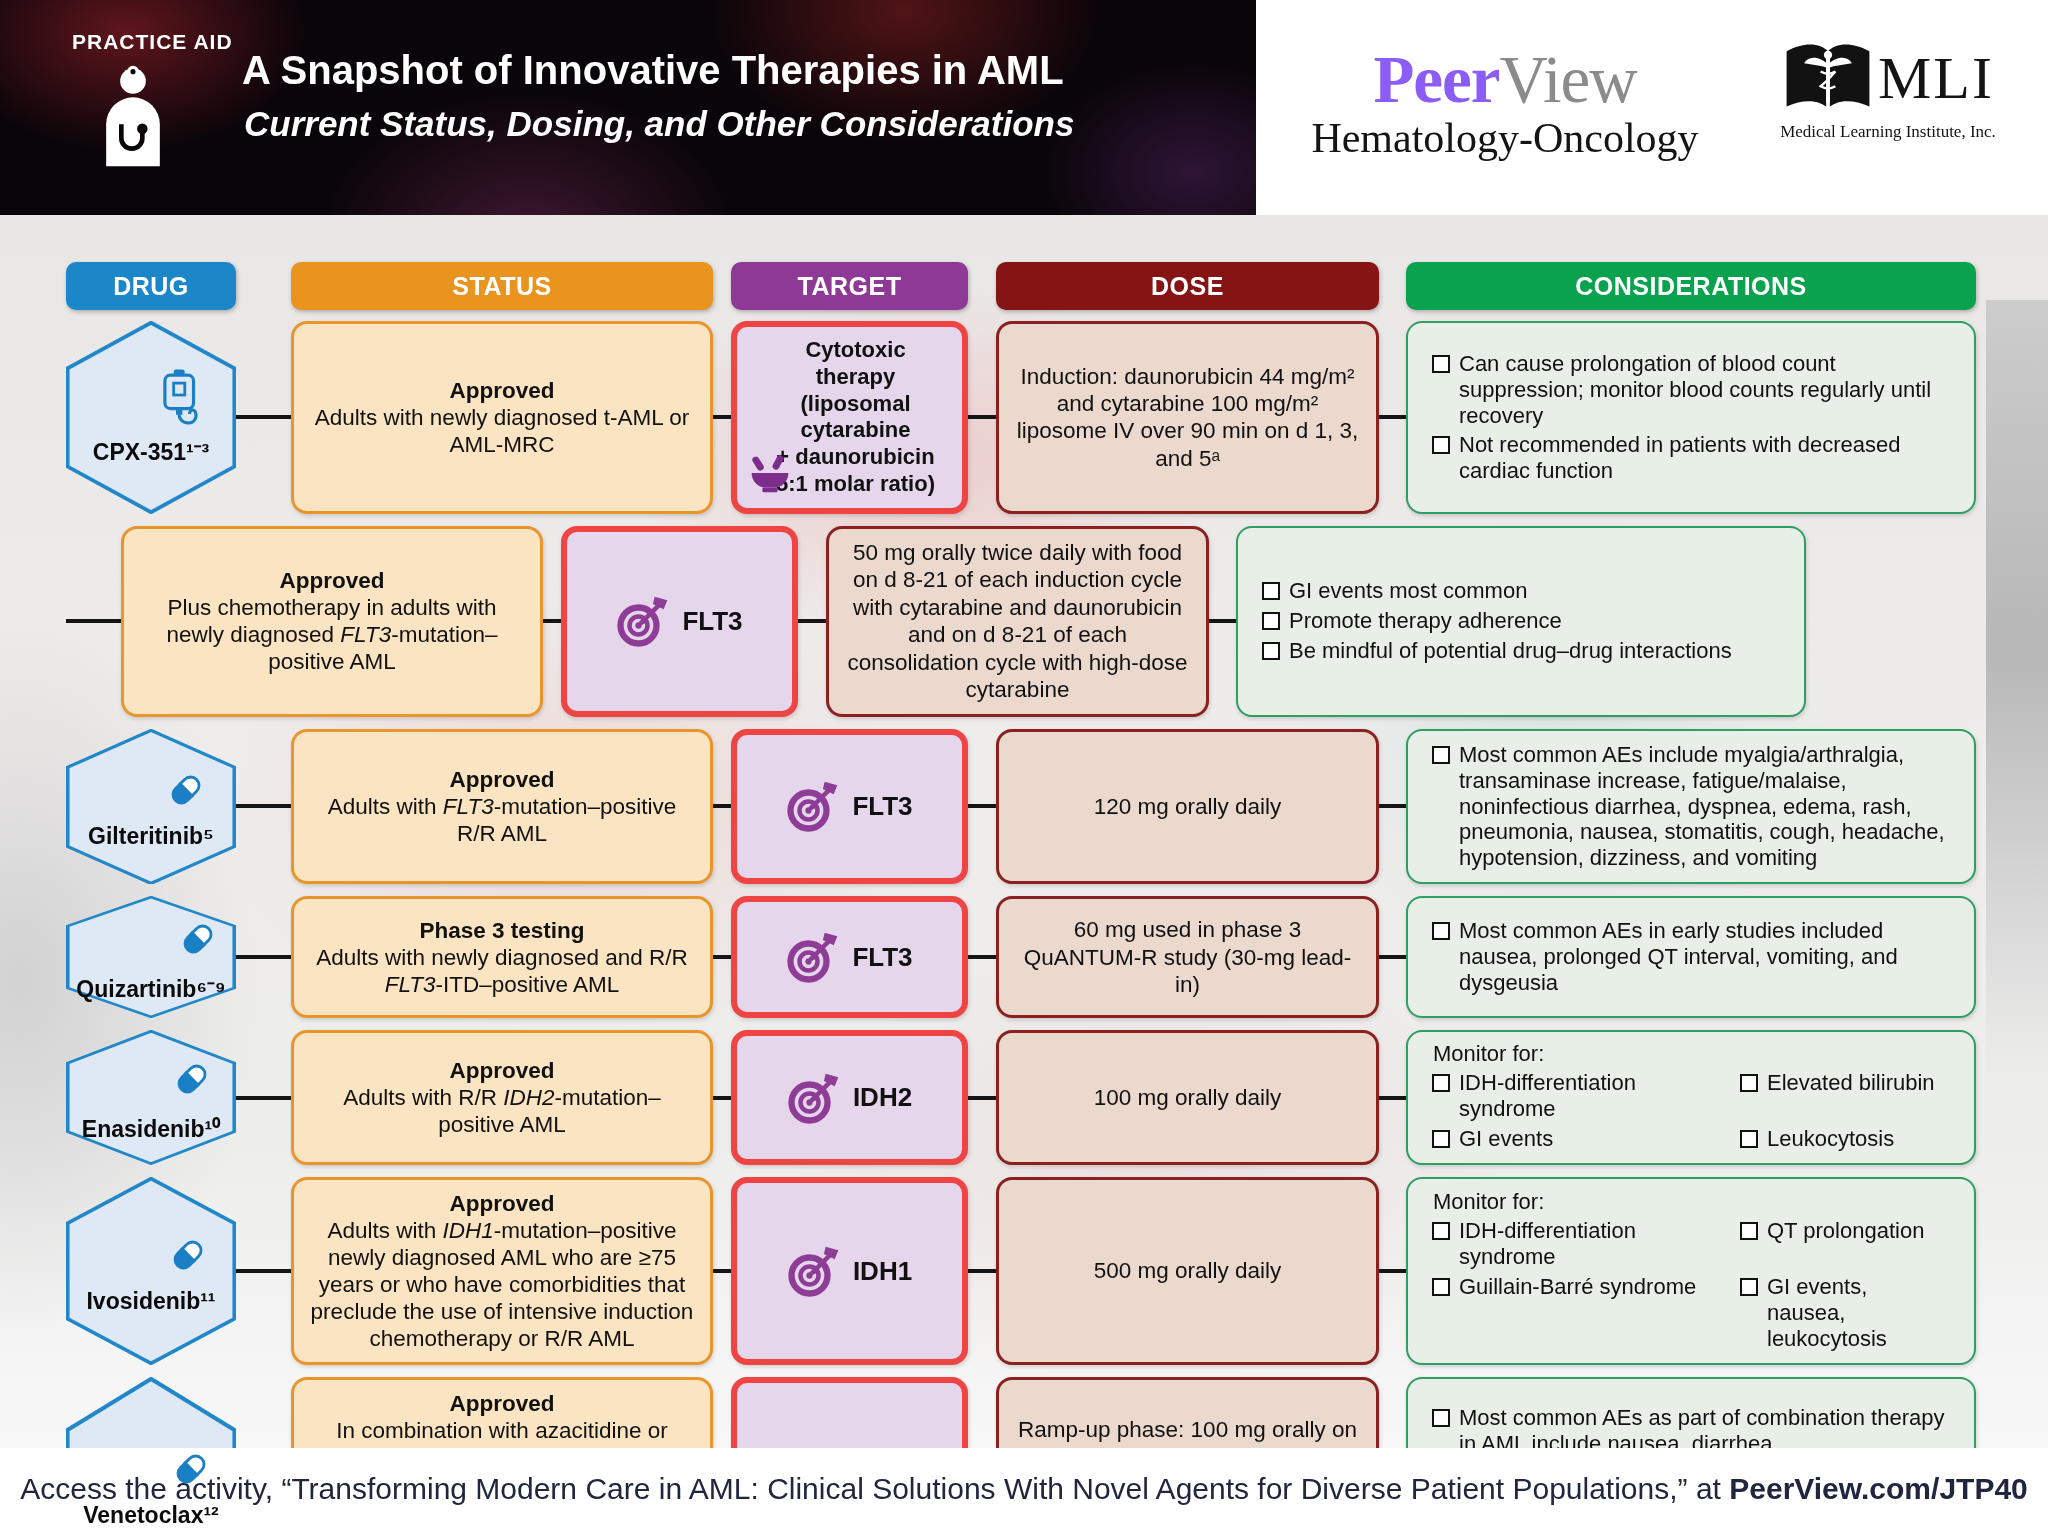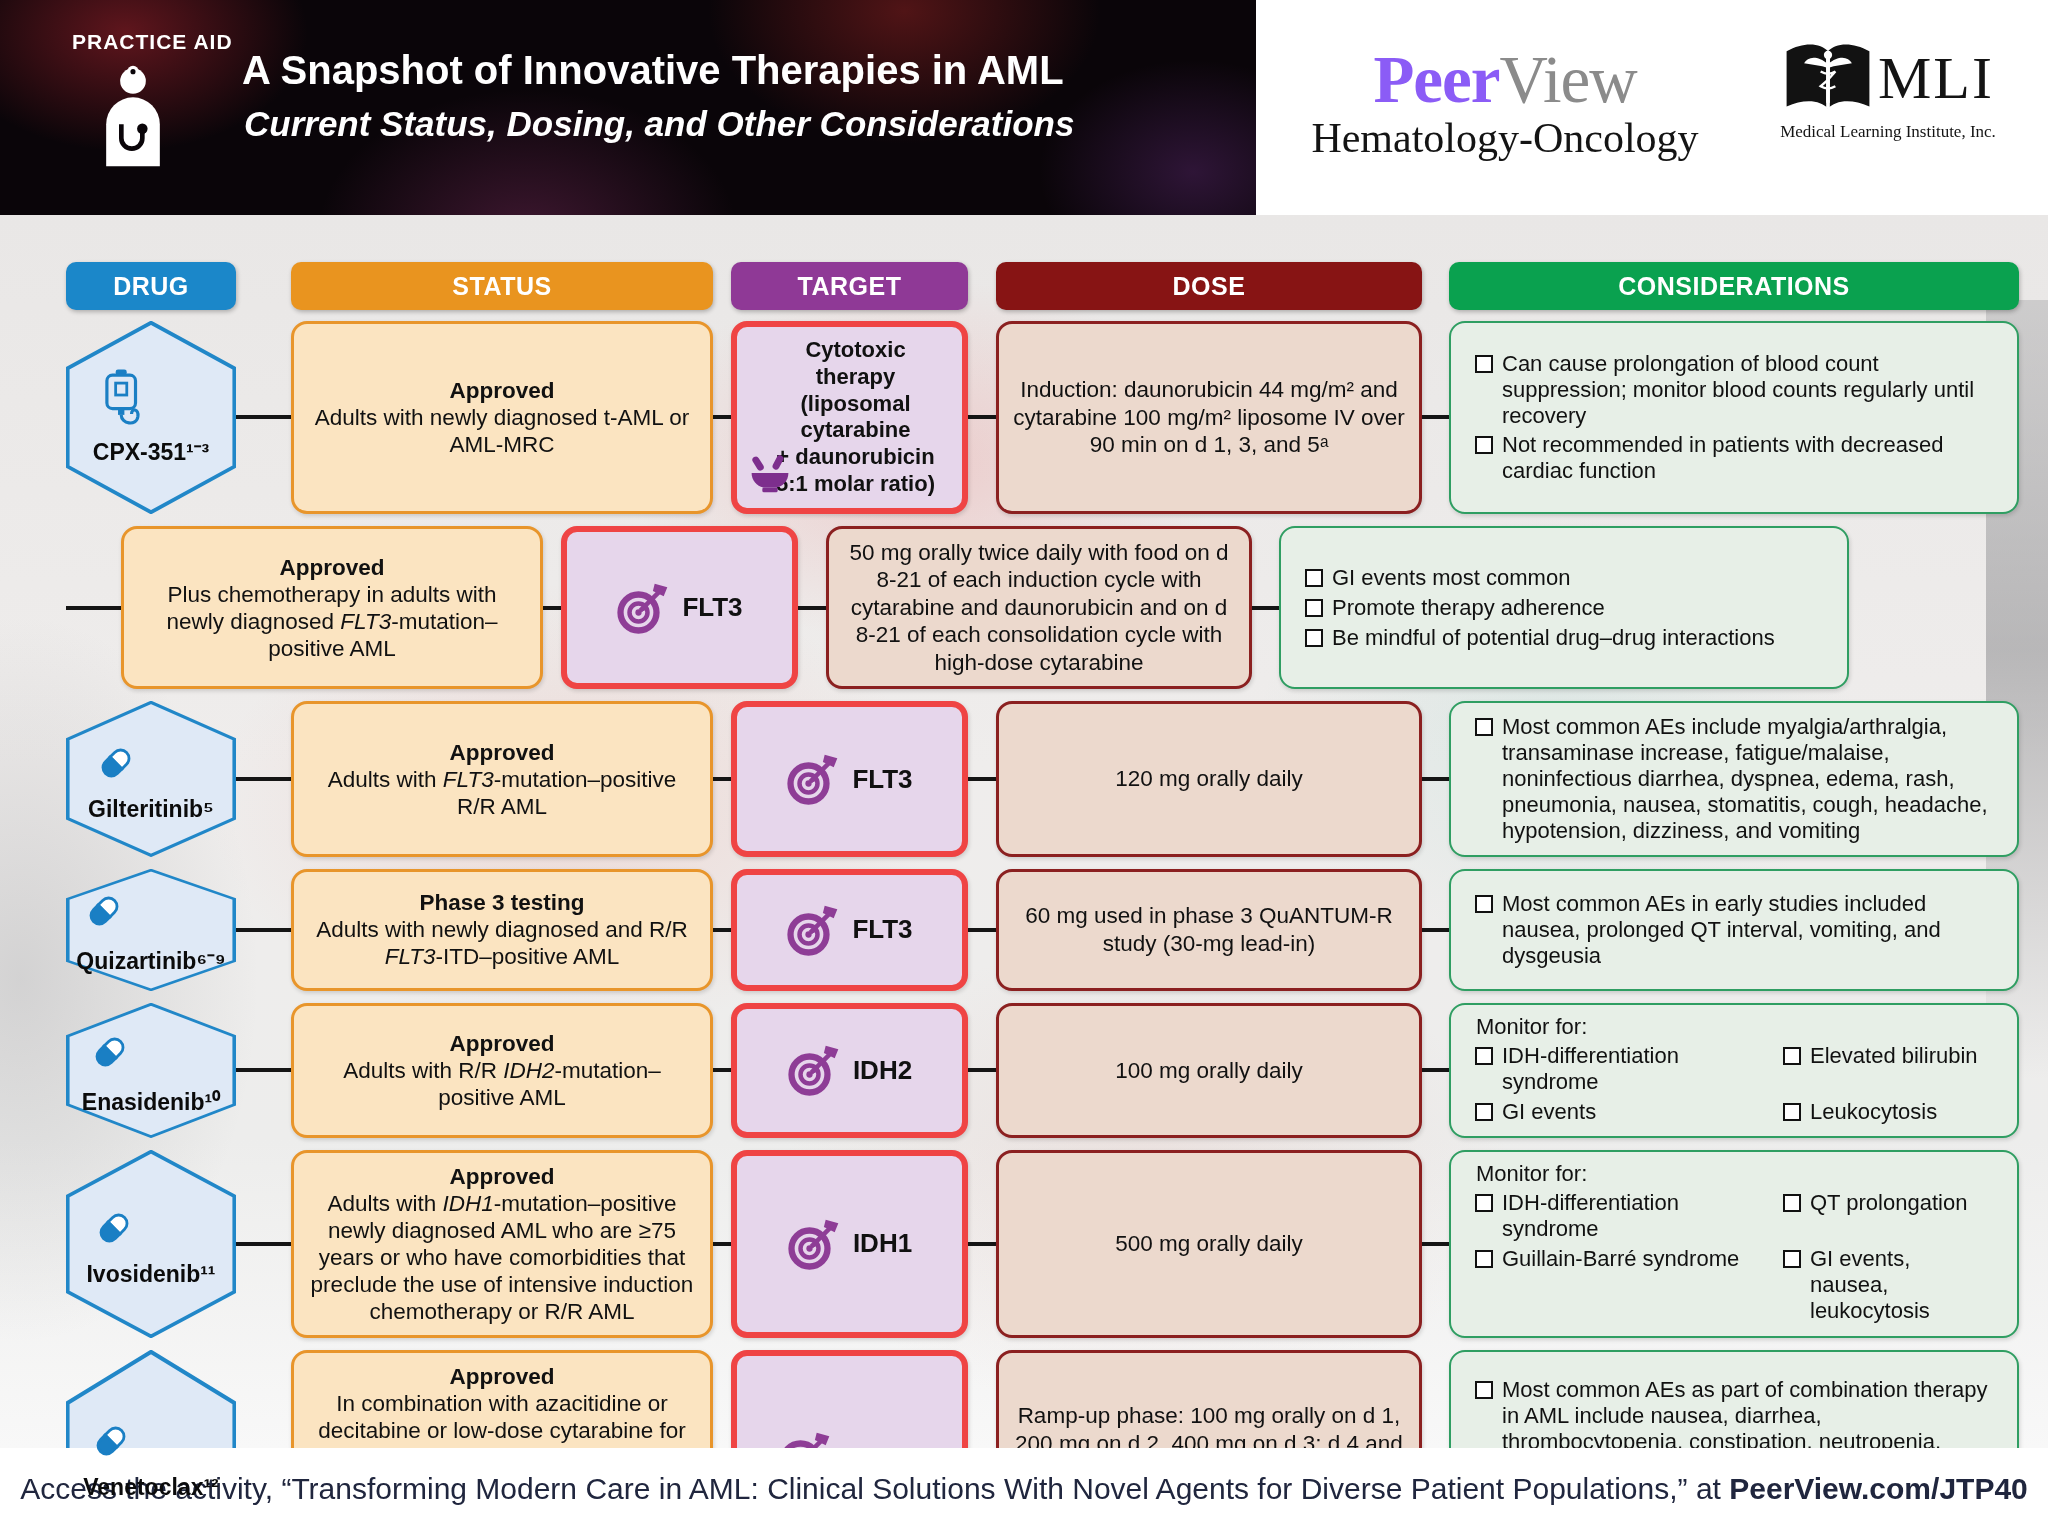--- a/index.html
+++ b/index.html
@@ -47,21 +47,21 @@
   .hdr-row{display:flex;height:48px;margin-bottom:11px;}
   .rows{display:flex;flex-direction:column;gap:12px;}
   .row{display:flex;align-items:stretch;}
 
   .c-drug{width:170px;flex:none;}
   .cn1{width:55px;flex:none;}
   .c-status{width:422px;flex:none;}
   .cn2{width:18px;flex:none;}
   .c-target{width:237px;flex:none;}
   .cn3{width:28px;flex:none;}
-  .c-dose{width:426px;flex:none;}
+  .c-dose{width:383px;flex:none;}
   .cn4{width:27px;flex:none;}
   .c-cons{width:570px;flex:none;}
 
   .pill{border-radius:10px;color:#fff;font-weight:bold;font-size:25px;height:48px;
         display:flex;align-items:center;justify-content:center;letter-spacing:.5px;
         box-shadow:1px 2px 4px rgba(0,0,0,.25);}
   .conn{align-self:center;height:4px;background:#151515;}
 
   .box{border-radius:16px;display:flex;flex-direction:column;justify-content:center;
        padding:10px 14px;box-sizing:border-box;box-shadow:1px 2px 4px rgba(0,0,0,.15);}
@@ -75,21 +75,21 @@
   .dose-box{background:#ecd9cd;border:3px solid #8b2020;text-align:center;font-size:22.5px;line-height:1.22;}
   .cons-box{background:#e7efe7;border:2.5px solid #2f9e62;font-size:22px;line-height:1.18;padding:9px 24px;}
   .ci{display:flex;gap:9px;margin:2px 0;}
   .cb{width:14px;height:14px;border:2.5px solid #111;flex:none;margin-top:4px;background:#fff;}
   .cons-grid{display:grid;grid-template-columns:302px 1fr;grid-template-rows:auto auto;
              grid-auto-flow:column;column-gap:6px;}
   .monitor-lead{margin:0 0 1px 1px;}
 
   .drug-cell{position:relative;display:flex;align-items:center;justify-content:center;}
   .hexsvg{position:absolute;left:0;top:0;width:100%;height:100%;}
-  .drug-inner{position:relative;display:flex;flex-direction:column;align-items:flex-start;gap:5px;z-index:1;}
+  .drug-inner{position:relative;display:flex;flex-direction:column;align-items:flex-end;gap:5px;z-index:1;}
   .drug-name{font-weight:bold;font-size:23px;color:#0b0b0b;}
 
   
   .r0{min-height:122px}.r1{min-height:146px}.r2{min-height:152px}.r3{min-height:122px}
   .r4{min-height:118px}.r5{min-height:176px}.r6{min-height:198px}
 
   
   .footer{position:absolute;left:0;top:1448px;width:2048px;height:82px;background:#fff;
           display:flex;align-items:center;justify-content:center;font-size:30px;color:#20263e;}
   .footer b{font-weight:bold;}

